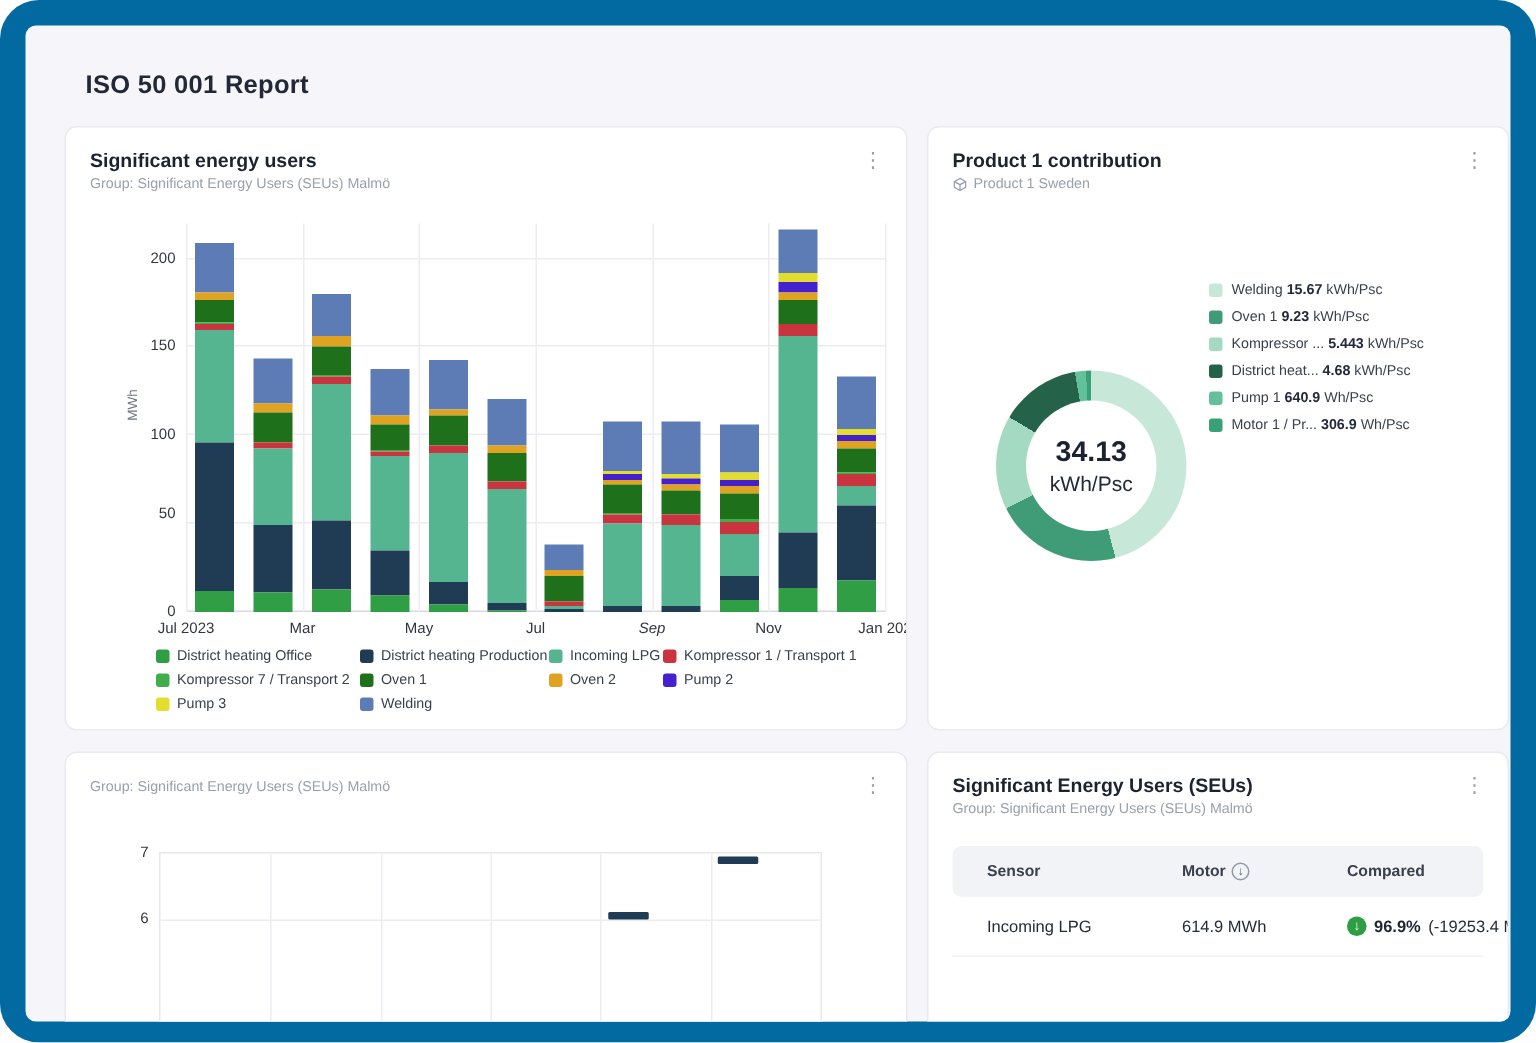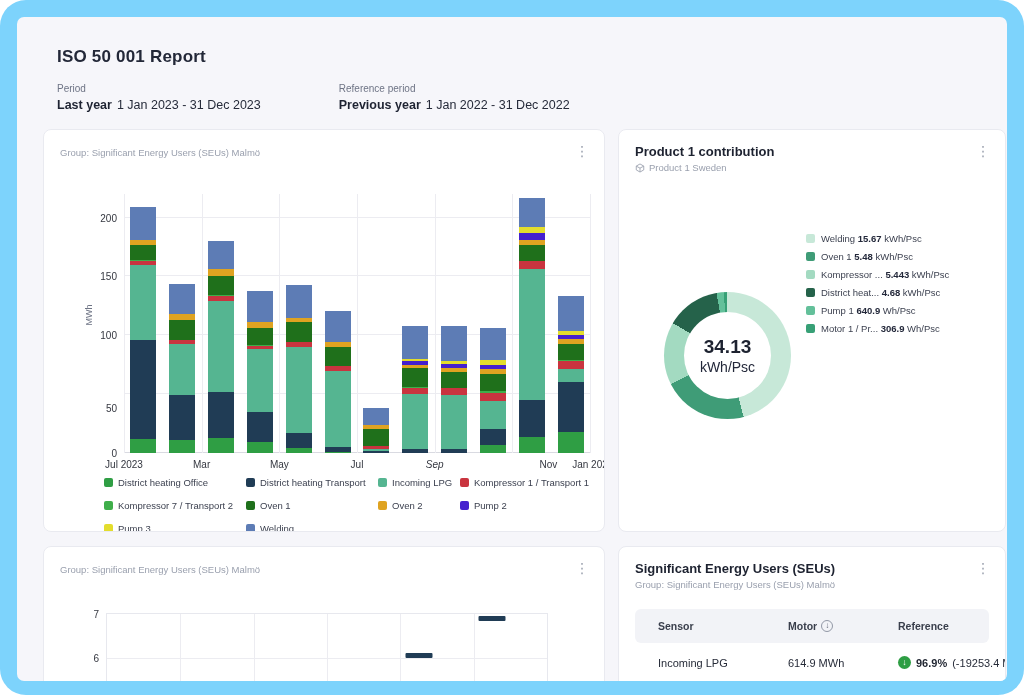--- a/index.html
+++ b/index.html
@@ -1,19 +1,19 @@
 <!DOCTYPE html>
 <html><head>
 <meta charset="utf-8">
 <style>
   * { margin:0; padding:0; box-sizing:border-box; }
   html,body { width:1024px; height:695px; }
   body { font-family:"Liberation Sans", sans-serif; background:#fff; }
 
-  .device-frame { position:relative; width:1024px; height:695px; background:#7dd3fc; border-radius:26px; overflow:hidden; }
+  .device-frame { position:relative; width:1024px; height:695px; background:#0369a1; border-radius:26px; overflow:hidden; }
   .screen { position:absolute; left:17px; top:17px; width:990px; height:664px; background:#f6f6fa; border-radius:7px; overflow:hidden; }
 
   
   .report-header { padding:30px 0 0 40px; }
   .report-title { font-size:17px; font-weight:700; color:#232838; letter-spacing:.2px; }
   .period-row { display:flex; margin-top:16px; }
   .period-block { margin-right:78px; }
   .period-label { font-size:10px; color:#6e7485; margin-bottom:4px; }
   .period-value { font-size:12.5px; color:#262b3a; }
   .period-value b { font-weight:700; color:#1e2332; margin-right:5px; }
@@ -33,21 +33,21 @@
   .hgrid { position:absolute; left:0; width:100%; height:1px; background:#ececf1; }
   .hgrid.zero { background:#d9dae1; }
   .vgrid { position:absolute; top:0; height:100%; width:1px; background:#ececf1; }
   .ytick { position:absolute; right:100%; margin-right:7px; transform:translateY(-50%); font-size:10px; color:#33363f; white-space:nowrap; }
   .bar { position:absolute; bottom:0; width:26px; transform:translateX(-50%); display:flex; flex-direction:column-reverse; }
   .bar-seg { width:100%; }
   .xlabels { position:absolute; left:80px; top:329px; width:466px; height:12px; }
   .xlab { position:absolute; transform:translateX(-50%); font-size:10px; color:#33363f; white-space:nowrap; top:0; }
   .ylabel-rot { position:absolute; left:34px; top:180px; transform:rotate(-90deg); transform-origin:center; font-size:9px; color:#6e7485; }
 
-  .bar-legend { position:absolute; left:60px; top:347px; display:grid; grid-template-columns:130px 120px 70px auto; column-gap:6px; row-gap:5px;gap:12px; }
+  .bar-legend { position:absolute; left:60px; top:347px; display:grid; grid-template-columns:130px 120px 70px auto; column-gap:6px; row-gap:5px; }
   .lg-item { display:flex; align-items:center; gap:5px; white-space:nowrap; cursor:pointer; }
   .lg-sw { width:9px; height:9px; border-radius:2px; flex:0 0 auto; }
   .lg-tx { font-size:9.5px; color:#3a3f4e; }
 
   
   .donut { position:absolute; left:45px; top:162px; width:127px; height:127px; border-radius:50%; }
   .donut-hole { position:absolute; left:20px; top:20px; width:87px; height:87px; border-radius:50%; background:#fff; display:flex; flex-direction:column; align-items:center; justify-content:center; }
   .donut-val { font-size:19px; font-weight:700; color:#1d2230; }
   .donut-unit { font-size:14px; color:#23283a; margin-top:1px; }
   .donut-legend { position:absolute; left:187px; top:103px; display:flex; flex-direction:column; gap:7px; }
@@ -78,49 +78,36 @@
   .box-icon { width:10px; height:10px; color:#9aa0ae; flex:0 0 auto; }
 </style>
 </head>
 <body>
 
 <div class="device-frame">
   <div class="screen">
 
     <div class="report-header">
       <div class="report-title">ISO 50 001 Report</div>
-      <div class="period-row">
-        <div class="period-block">
-          <div class="period-label">Period</div>
-          <div class="period-value">
-            <b>Last year</b><span>1 Jan 2023 - 31 Dec 2023</span>
-          </div>
-        </div>
-        <div class="period-block">
-          <div class="period-label">Reference period</div>
-          <div class="period-value">
-            <b>Previous year</b><span>1 Jan 2022 - 31 Dec 2022</span>
-          </div>
-        </div>
-      </div>
     </div>
 
     <div class="cards">
 
       <div class="card card-tl">
         <div class="card-head">
+          <div class="card-title">Significant energy users</div>
           <div class="card-sub">Group: Significant Energy Users (SEUs) Malmö</div>
         </div>
         <div class="kebab">⋮</div>
         <div class="ylabel-rot" id="bar-ylabel">MWh</div>
         <div class="bar-plot" id="bar-plot">
             <div class="hgrid zero" style="bottom: 0px;"></div>
             <div class="ytick" style="bottom: 0px; transform: translateY(50%);">0</div>
             <div class="hgrid" style="bottom: 58.8636px;"></div>
-            <div class="ytick" style="bottom: 45px; transform: translateY(50%); text-align: center;">50</div>
+            <div class="ytick" style="bottom: 65px; transform: translateY(50%); text-align: center;">50</div>
             <div class="hgrid" style="bottom: 117.727px;"></div>
             <div class="ytick" style="bottom: 117.727px; transform: translateY(50%);">100</div>
             <div class="hgrid" style="bottom: 176.591px;"></div>
             <div class="ytick" style="bottom: 176.591px; transform: translateY(50%);">150</div>
             <div class="hgrid" style="bottom: 235.455px;"></div>
             <div class="ytick" style="bottom: 235.455px; transform: translateY(50%);">200</div>
             <div class="vgrid" style="left: 0%;"></div>
             <div class="vgrid" style="left: 16.6667%;"></div>
             <div class="vgrid" style="left: 33.3333%;"></div>
             <div class="vgrid" style="left: 50%;"></div>
@@ -248,31 +235,31 @@
               <div class="bar-seg" style="height: 4.70909px; background: rgb(227, 221, 45);"></div>
               <div class="bar-seg" style="height: 34.1409px; background: rgb(93, 124, 181);"></div>
             </div>
           </div>
         <div class="xlabels" id="bar-xlabels">
             <span class="xlab" style="left: 0%;">Jul 2023</span>
             <span class="xlab" style="left: 16.6667%;">Mar</span>
             <span class="xlab" style="left: 33.3333%;">May</span>
             <span class="xlab" style="left: 50%;">Jul</span>
             <span class="xlab" style="left: 66.6667%; font-style: italic;">Sep</span>
-            <span class="xlab" style="left: 83.3333%; margin-left: 36px;">Nov</span>
+            <span class="xlab" style="left: 83.3333%;">Nov</span>
             <span class="xlab" style="left: 100%;">Jan 202</span>
           </div>
         <div class="bar-legend" id="bar-legend">
             <div class="lg-item">
               <span class="lg-sw" style="background: rgb(47, 158, 68);"></span>
               <span class="lg-tx">District heating Office</span>
             </div>
             <div class="lg-item">
               <span class="lg-sw" style="background: rgb(32, 60, 85);"></span>
-              <span class="lg-tx">District heating Transport</span>
+              <span class="lg-tx">District heating Production</span>
             </div>
             <div class="lg-item">
               <span class="lg-sw" style="background: rgb(85, 181, 145);"></span>
               <span class="lg-tx">Incoming LPG</span>
             </div>
             <div class="lg-item">
               <span class="lg-sw" style="background: rgb(201, 52, 63);"></span>
               <span class="lg-tx">Kompressor 1 / Transport 1</span>
             </div>
             <div class="lg-item">
@@ -320,21 +307,21 @@
             <div class="donut-unit">kWh/Psc</div>
           </div>
         </div>
         <div class="donut-legend" id="donut-legend">
             <div class="dl-item">
               <span class="dl-sw" style="background: rgb(199, 232, 216);"></span>
               <span class="dl-tx"><span>Welding </span><b>15.67</b><span> kWh/Psc</span></span>
             </div>
             <div class="dl-item">
               <span class="dl-sw" style="background: rgb(63, 156, 119);"></span>
-              <span class="dl-tx"><span>Oven 1 </span><b>5.48</b><span> kWh/Psc</span></span>
+              <span class="dl-tx"><span>Oven 1 </span><b>9.23</b><span> kWh/Psc</span></span>
             </div>
             <div class="dl-item">
               <span class="dl-sw" style="background: rgb(163, 218, 193);"></span>
               <span class="dl-tx"><span>Kompressor ... </span><b>5.443</b><span> kWh/Psc</span></span>
             </div>
             <div class="dl-item">
               <span class="dl-sw" style="background: rgb(37, 98, 74);"></span>
               <span class="dl-tx"><span>District heat... </span><b>4.68</b><span> kWh/Psc</span></span>
             </div>
             <div class="dl-item">
@@ -373,21 +360,21 @@
           <div class="card-sub">Group: Significant Energy Users (SEUs) Malmö</div>
         </div>
         <div class="kebab">⋮</div>
         <div class="seu-table">
           <div class="t-head">
             <div class="th">Sensor</div>
             <div class="th">
               <span>Motor</span>
               <span class="sort-circ">↓</span>
             </div>
-            <div class="th">Reference</div>
+            <div class="th">Compared</div>
           </div>
           <div id="table-body">
               <div class="t-row">
                 <div class="td">Incoming LPG</div>
                 <div class="td">614.9 MWh</div>
                 <div class="td cmp-cell">
                   <span class="badge-down" style="background: rgb(46, 158, 68);">↓</span>
                   <span class="pct">96.9%</span>
                   <span class="pct-detail">(-19253.4 MWh)</span>
                 </div>

